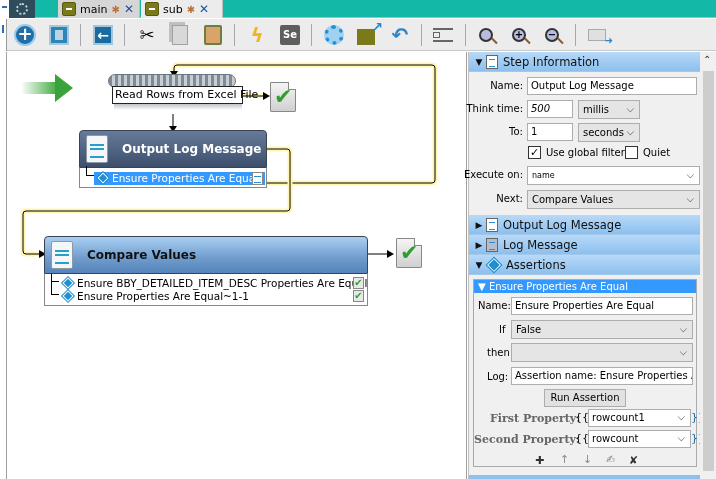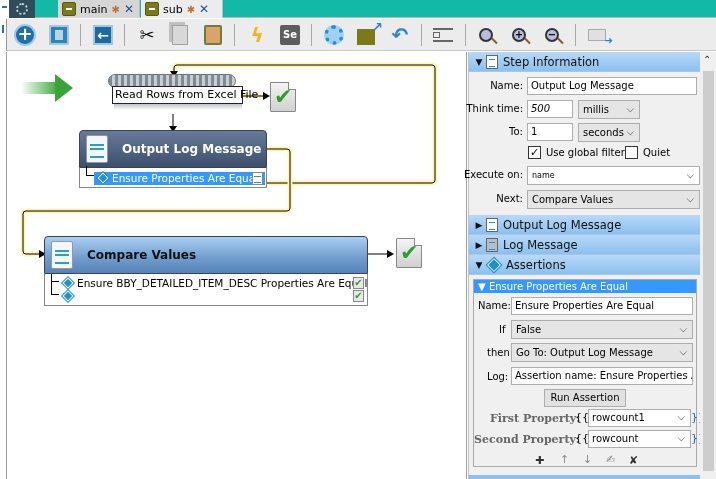--- a/index.html
+++ b/index.html
@@ -257,20 +257,21 @@
     <div class="assert-list" style="left:37px; top:222px; width:324px; height:32px; padding-top:3px;">
       <div class="tree-line" style="left:6px; top:0px; width:8px; height:8px; border-bottom:1px solid #000;"></div>
       <div class="tree-line" style="left:6px; top:0px; width:8px; height:21px;"></div>
       <div class="assert-row" style="margin-left:14px; width:307px;">
         <span class="diamond"></span>
         <span>Ensure BBY_DETAILED_ITEM_DESC Properties Are Equal</span>
         <span class="mini-check">✔</span>
       </div>
       <div class="assert-row" style="margin-left:14px; width:307px;">
         <span class="diamond"></span>
+        <span>Ensure Properties Are Equal~1-1</span>
         <span class="mini-check">✔</span>
       </div>
     </div>
   </div>
 
   <div class="rpanel">
     <div class="sec-header" style="top:0;">
       <span class="tri">▼</span>
       <span class="sicon"></span>
       <span>Step Information</span>
@@ -342,21 +343,20 @@
       <div class="finput" style="left:37px; top:17px; width:182px;">Ensure Properties Are Equal</div>
 
       <span style="position:absolute; left:25px; top:44px; font-size:10px;">If</span>
       <div class="fselect" style="left:37px; top:40px; width:182px;">
         <span>False</span>
         <span class="chev">⌵</span>
       </div>
 
       <span style="position:absolute; left:13px; top:67px; font-size:10px;">then</span>
       <div class="fselect" style="left:37px; top:63px; width:182px;">
-        <span>Go To: Output Log Message</span>
         <span class="chev">⌵</span>
       </div>
 
       <span style="position:absolute; left:13px; top:91px; font-size:10px;">Log:</span>
       <div class="finput" style="left:37px; top:87px; width:182px;">Assertion name: Ensure Properties Are Equ</div>
 
       <div class="btn" style="left:70px; top:109px; width:82px;">Run Assertion</div>
 
       <span class="prop-label" style="left:16px; top:132px;">First Property:</span>
       <span class="brace" style="left:101px; top:131px;">{{</span>

